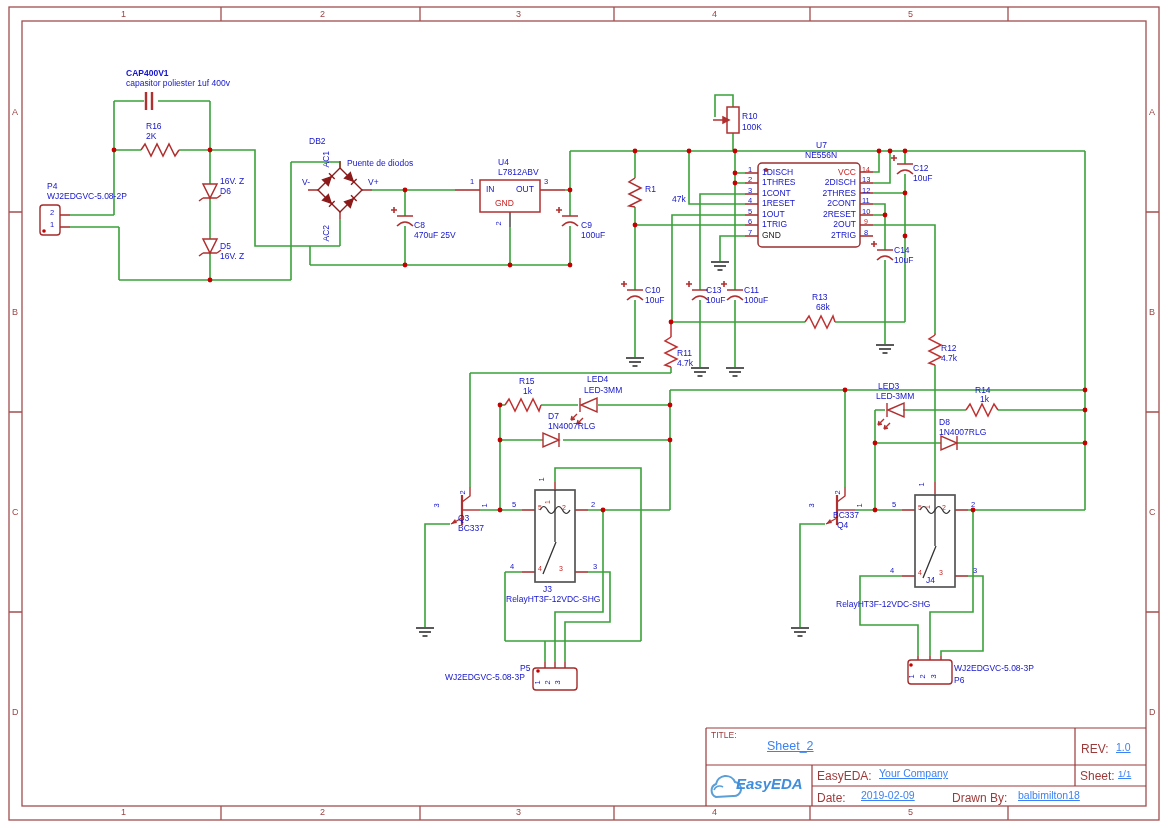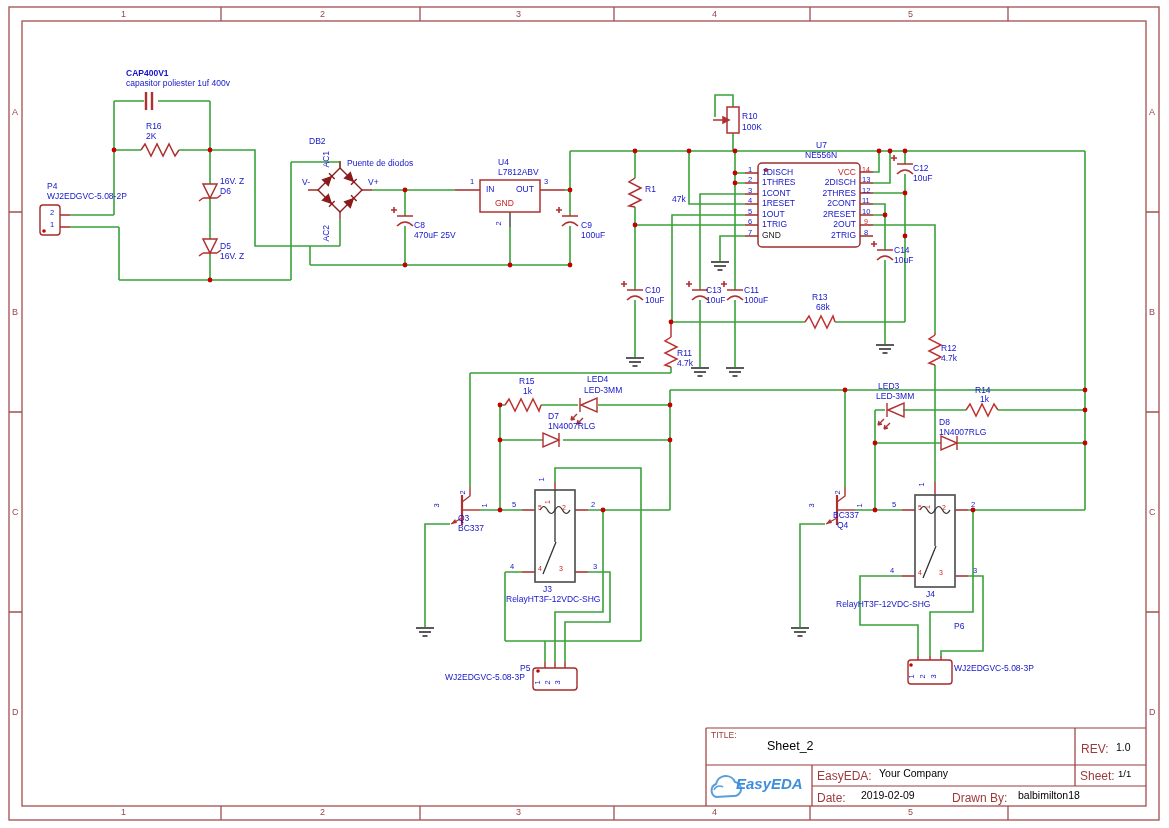--- a/index.html
+++ b/index.html
@@ -11,21 +11,21 @@
   .lbl.sb{font-size:7.5px;}
   .lbl.r{color:#cc2222;}
   .lbl.sr{font-size:7px;color:#cc2222;}
   .lbl.k{color:#1a1a1a;}
   .lbl.rot{transform:rotate(-90deg);transform-origin:0 100%;}
   .lbl.ra{transform:translateX(-100%);}
   .frame-lbl{position:absolute;font-size:9px;color:#9c4545;line-height:1;}
   
   .tb{position:absolute;line-height:1;white-space:pre;}
   .tb.lab{color:#9c3a3a;font-size:12px;}
-  .tb.val{color:#000000;font-size:10.5px;}
+  .tb.val{color:#3b82f6;font-size:10.5px;text-decoration:underline;}
   #tb-title-label{left:711px;top:731px;font-size:8.5px;}
   #tb-title{left:767px;top:740px;font-size:12.5px;}
   #tb-rev-label{left:1081px;top:743px;}
   #tb-rev{left:1116px;top:742px;}
   #tb-company-label{left:817px;top:770px;}
   #tb-company{left:879px;top:768px;}
   #tb-sheet-label{left:1080px;top:770px;}
   #tb-sheet{left:1118px;top:769px;font-size:9.5px;}
   #tb-date-label{left:817px;top:792px;}
   #tb-date{left:861px;top:790px;}
@@ -388,21 +388,21 @@
       <span class="lbl" style="left: 833px; top: 511px;">BC337</span>
       <span class="lbl" style="left: 837px; top: 521px;">Q4</span>
       <span class="lbl sb rot" style="left: 466px; top: 487px;">2</span>
       <span class="lbl sb rot" style="left: 488px; top: 500px;">1</span>
       <span class="lbl sb rot" style="left: 440px; top: 500px;">3</span>
       <span class="lbl sb rot" style="left: 841px; top: 487px;">2</span>
       <span class="lbl sb rot" style="left: 863px; top: 500px;">1</span>
       <span class="lbl sb rot" style="left: 815px; top: 500px;">3</span>
       <span class="lbl" style="left: 543px; top: 585px;">J3</span>
       <span class="lbl" style="left: 506px; top: 595px;">RelayHT3F-12VDC-SHG</span>
-      <span class="lbl" style="left: 926px; top: 590px;">J4</span>
+      <span class="lbl" style="left: 926px; top: 576px;">J4</span>
       <span class="lbl" style="left: 836px; top: 600px;">RelayHT3F-12VDC-SHG</span>
       <span class="lbl sb rot" style="left: 545px; top: 474px;">1</span>
       <span class="lbl sb" style="left: 512px; top: 501px;">5</span>
       <span class="lbl sb" style="left: 591px; top: 501px;">2</span>
       <span class="lbl sb" style="left: 510px; top: 563px;">4</span>
       <span class="lbl sb" style="left: 593px; top: 563px;">3</span>
       <span class="lbl sr rot" style="left: 551px; top: 497px;">1</span>
       <span class="lbl sr" style="left: 538px; top: 504px;">5</span>
       <span class="lbl sr" style="left: 562px; top: 504px;">2</span>
       <span class="lbl sr" style="left: 538px; top: 565px;">4</span>
@@ -412,21 +412,21 @@
       <span class="lbl sb" style="left: 971px; top: 501px;">2</span>
       <span class="lbl sb" style="left: 890px; top: 567px;">4</span>
       <span class="lbl sb" style="left: 973px; top: 567px;">3</span>
       <span class="lbl sr rot" style="left: 931px; top: 502px;">1</span>
       <span class="lbl sr" style="left: 918px; top: 504px;">5</span>
       <span class="lbl sr" style="left: 942px; top: 504px;">2</span>
       <span class="lbl sr" style="left: 918px; top: 569px;">4</span>
       <span class="lbl sr" style="left: 939px; top: 569px;">3</span>
       <span class="lbl" style="left: 520px; top: 664px;">P5</span>
       <span class="lbl" style="left: 445px; top: 673px;">WJ2EDGVC-5.08-3P</span>
-      <span class="lbl" style="left: 954px; top: 622px;">P6</span>
+      <span class="lbl" style="left: 954px; top: 676px;">P6</span>
       <span class="lbl" style="left: 954px; top: 664px;">WJ2EDGVC-5.08-3P</span>
       <span class="lbl sb rot" style="left: 541px; top: 677px;">1</span>
       <span class="lbl sb rot" style="left: 551px; top: 677px;">2</span>
       <span class="lbl sb rot" style="left: 561px; top: 677px;">3</span>
       <span class="lbl sb rot" style="left: 915px; top: 671px;">1</span>
       <span class="lbl sb rot" style="left: 926px; top: 671px;">2</span>
       <span class="lbl sb rot" style="left: 937px; top: 671px;">3</span>
       <span class="frame-lbl" style="left: 121px; top: 10px;">1</span>
       <span class="frame-lbl" style="left: 121px; top: 808px;">1</span>
       <span class="frame-lbl" style="left: 320px; top: 10px;">2</span>

